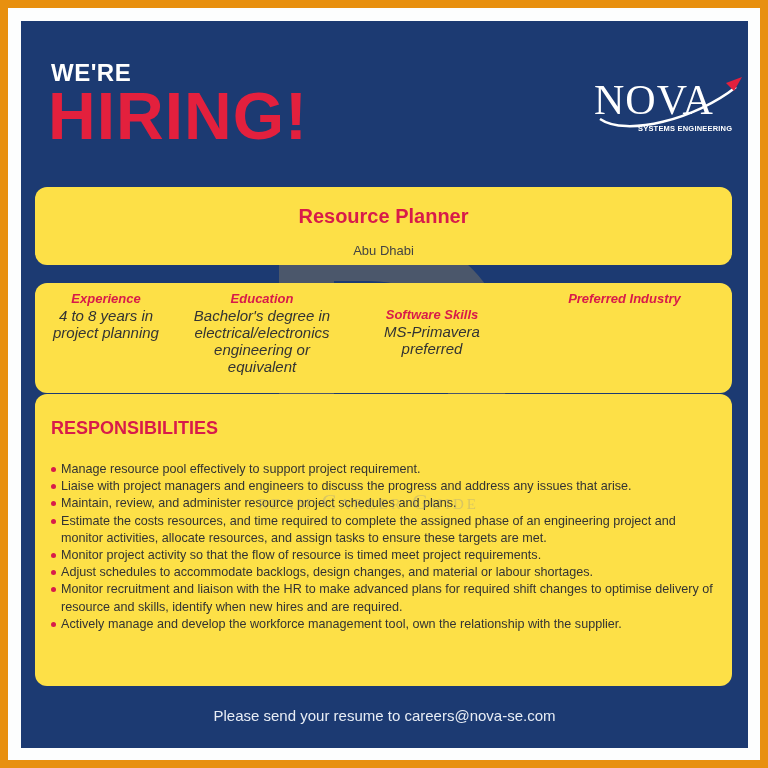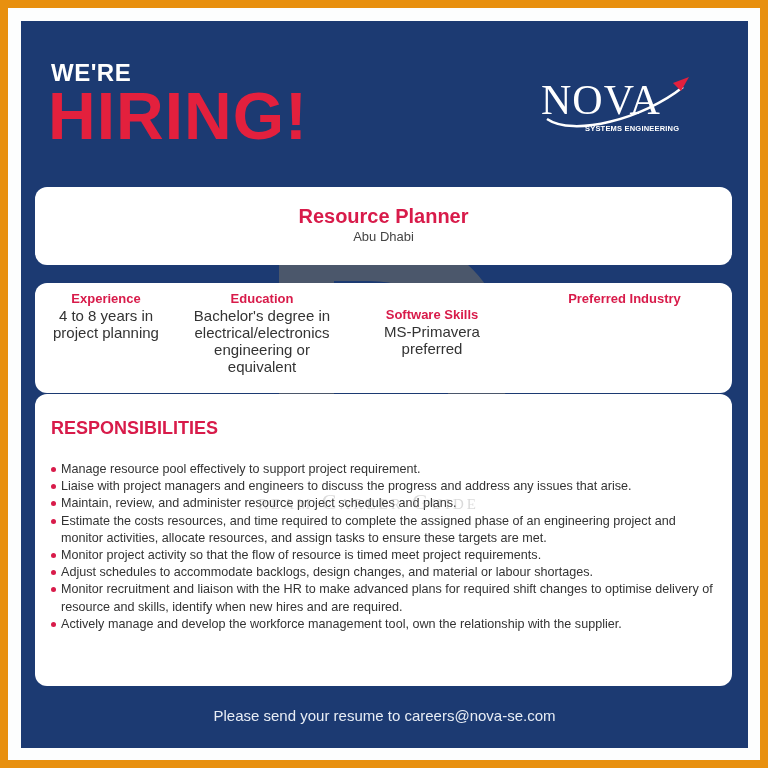--- a/index.html
+++ b/index.html
@@ -22,48 +22,48 @@
     position: absolute; left: 30px; top: 40px;
     color: #ffffff; font-weight: 700; font-size: 24px; letter-spacing: 0.5px;
     line-height: 24px;
   }
   .hiring {
     position: absolute; left: 27px; top: 62px;
     color: #e3203d; font-weight: 700; font-size: 66px; line-height: 66px;
     letter-spacing: 1px;
   }
   .logo {
-    position: absolute; left: 512px; top: 48px; width: 160px; height: 72px;
+    position: absolute; left: 565px; top: 48px; width: 160px; height: 72px;
   }
   .logo-word {
     position: absolute; left: 8px; top: 10px;
     color: #ffffff; font-family: "Liberation Serif", "DejaVu Serif", serif;
     font-size: 42px; font-weight: 400; letter-spacing: 1px; line-height: 42px;
   }
   .logo-sub {
     position: absolute; left: 52px; top: 55px;
     color: #ffffff; font-size: 7.5px; font-weight: 700; letter-spacing: 0.2px;
     white-space: nowrap;
   }
   .logo-swoosh { position: absolute; left: 0; top: 0; }
 
   .card {
     position: absolute; left: 14px; width: 697px;
-    background: #ffffff; border-radius: 12px;
+    background: #fde047; border-radius: 12px;
   }
   .card-title { top: 166px; height: 78px; text-align: center; }
   .job-title {
     display: block; margin-top: 17px;
     color: #d81b4a; font-weight: 700; font-size: 20px; line-height: 24px;
   }
   .job-location {
-    display: block; margin-top: 1px;
+    display: block; margin-top: 15px;
     color: #444; font-size: 13px; line-height: 16px;
   }
-  .card-info { top: 262px; height: 110px; display: flex; }
+  .card-info { top: 262px; height: 110px; display: flex; font-style: italic; }
   .info-col { text-align: center; padding-top: 8px; }
   .info-col:nth-child(1) { width: 142px; }
   .info-col:nth-child(2) { width: 170px; }
   .info-col:nth-child(3) { width: 170px; }
   .info-col:nth-child(4) { width: 215px; }
   .info-head {
     display: block; color: #d81b4a; font-weight: 700; font-size: 13px; line-height: 16px;
   }
   .info-val {
     display: block; color: #333; font-size: 15px; line-height: 17px; white-space: pre-line;

